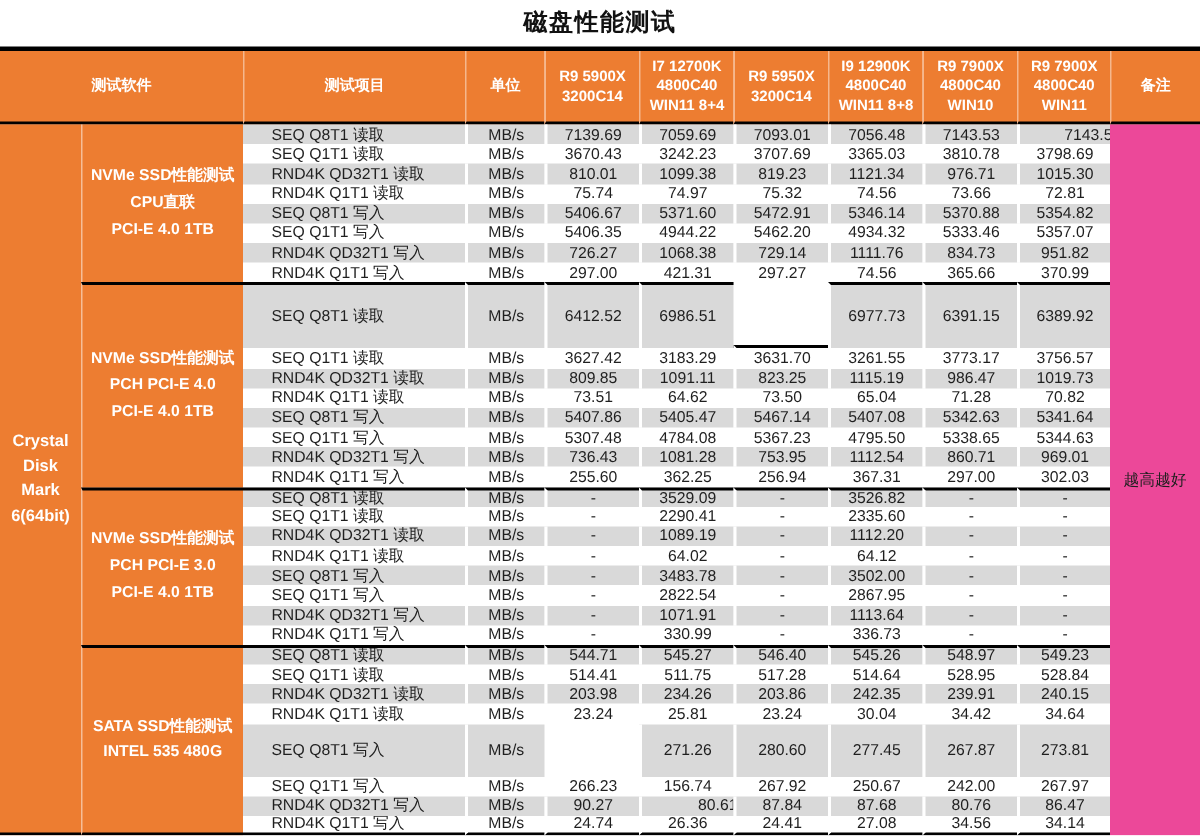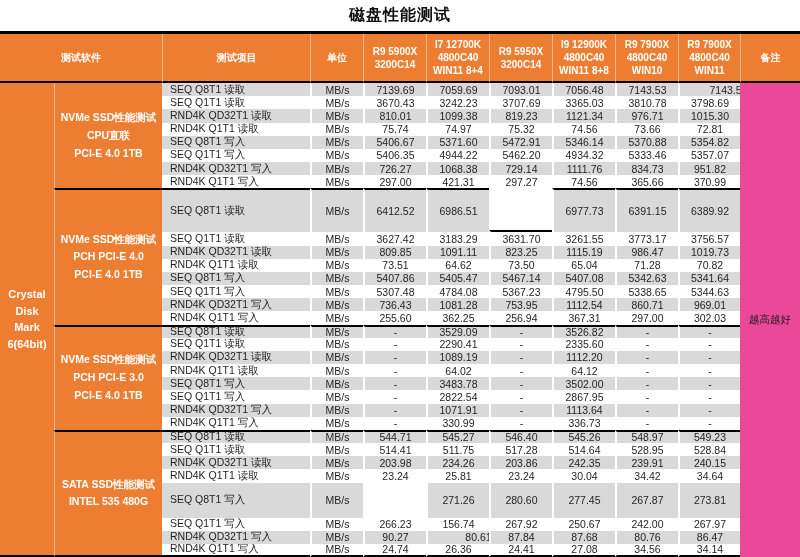--- a/index.html
+++ b/index.html
@@ -23,21 +23,21 @@
     background:#ED7D31;color:#fff;font-weight:bold;
     display:flex;align-items:center;justify-content:center;
     text-align:center;white-space:pre-line;overflow:hidden;
   }
   .hcell{grid-row:1;border-bottom:2px solid #000;font-size:10px;line-height:1.3;}
   .hdiv{border-left:1px solid rgba(255,255,255,.45);}
   .cell{
     display:flex;align-items:center;justify-content:center;
     font-size:10.5px;color:#1f1f1f;overflow:hidden;white-space:nowrap;
   }
-  .item{justify-content:flex-start;padding-left:8px;}
+  .item{justify-content:flex-start;padding-left:19px;}
   .val{border-left:2px solid #fff;}
   .stripe{background:#D9D9D9;}
   .sep-top{border-top:2px solid #000;}
   .bot{border-bottom:2px solid #000;}
   #software-cell{grid-column:1;grid-row:2/34;font-size:11px;line-height:1.5;}
   .gcell{grid-column:2;font-size:10.5px;line-height:1.7;border-left:1px solid rgba(255,255,255,.5);}
   #remark-cell{
     grid-column:11;grid-row:2/34;background:#ec4899;color:#1f1f1f;
     display:flex;align-items:center;justify-content:center;font-size:10.5px;
   }

